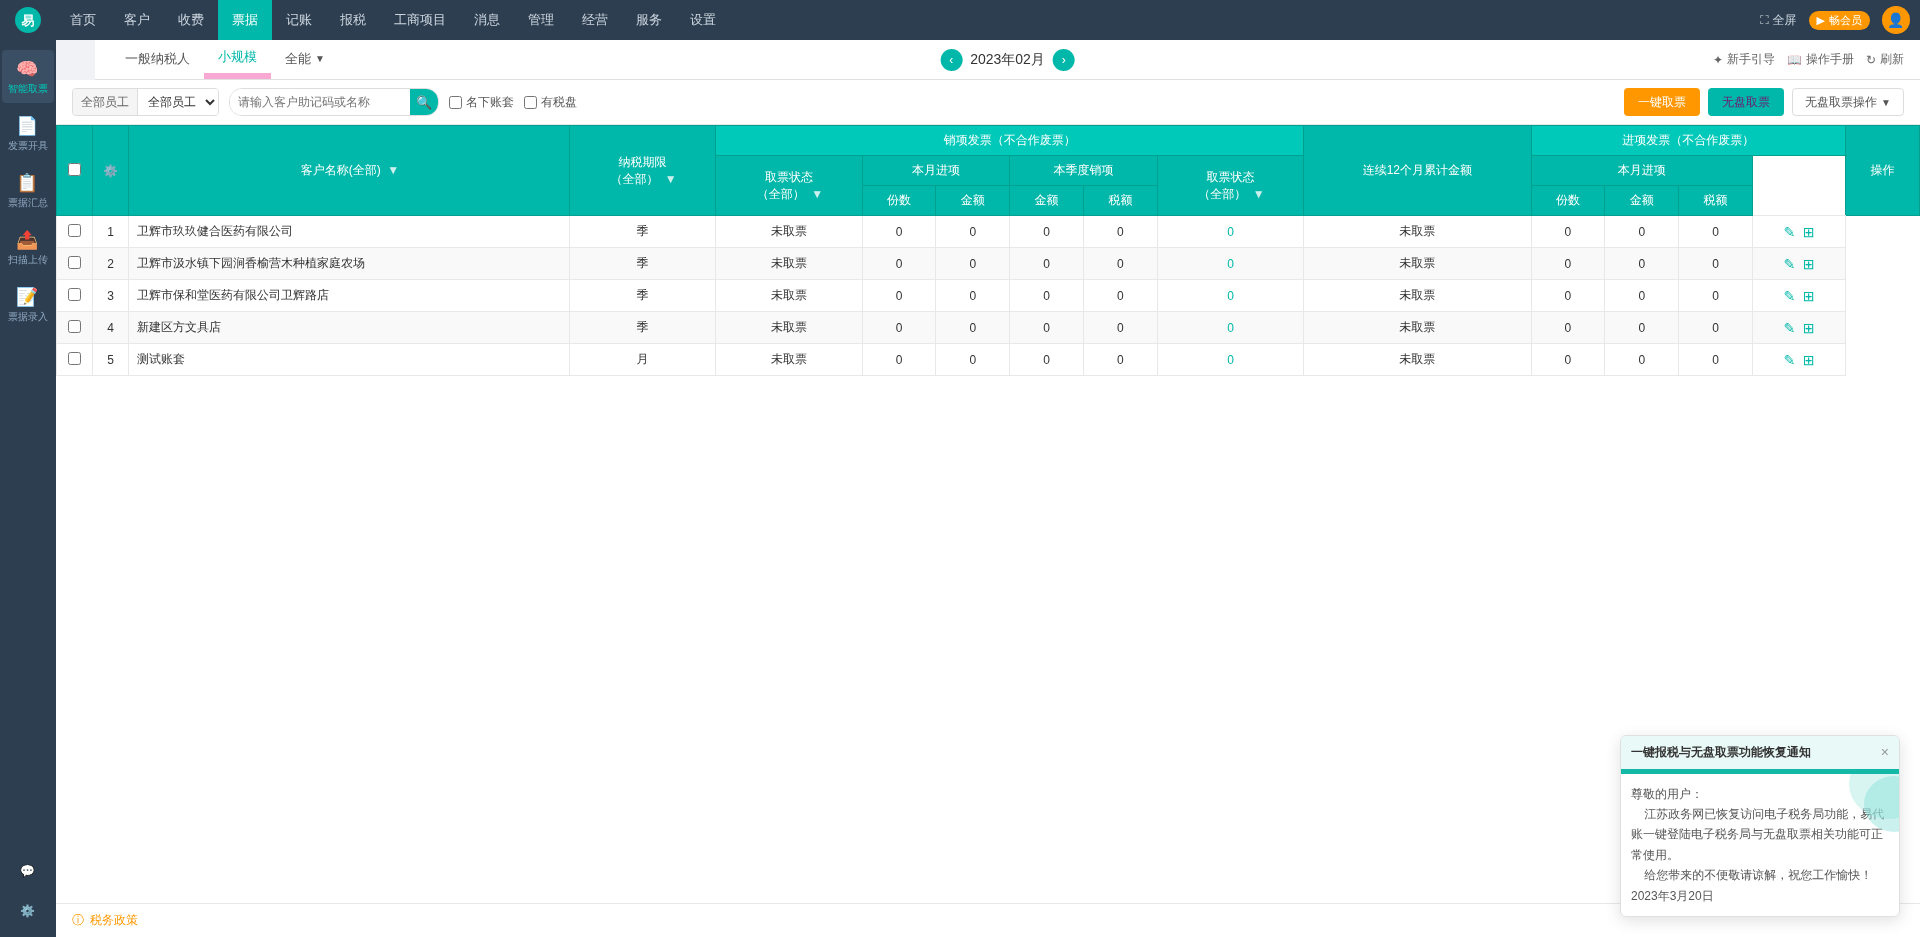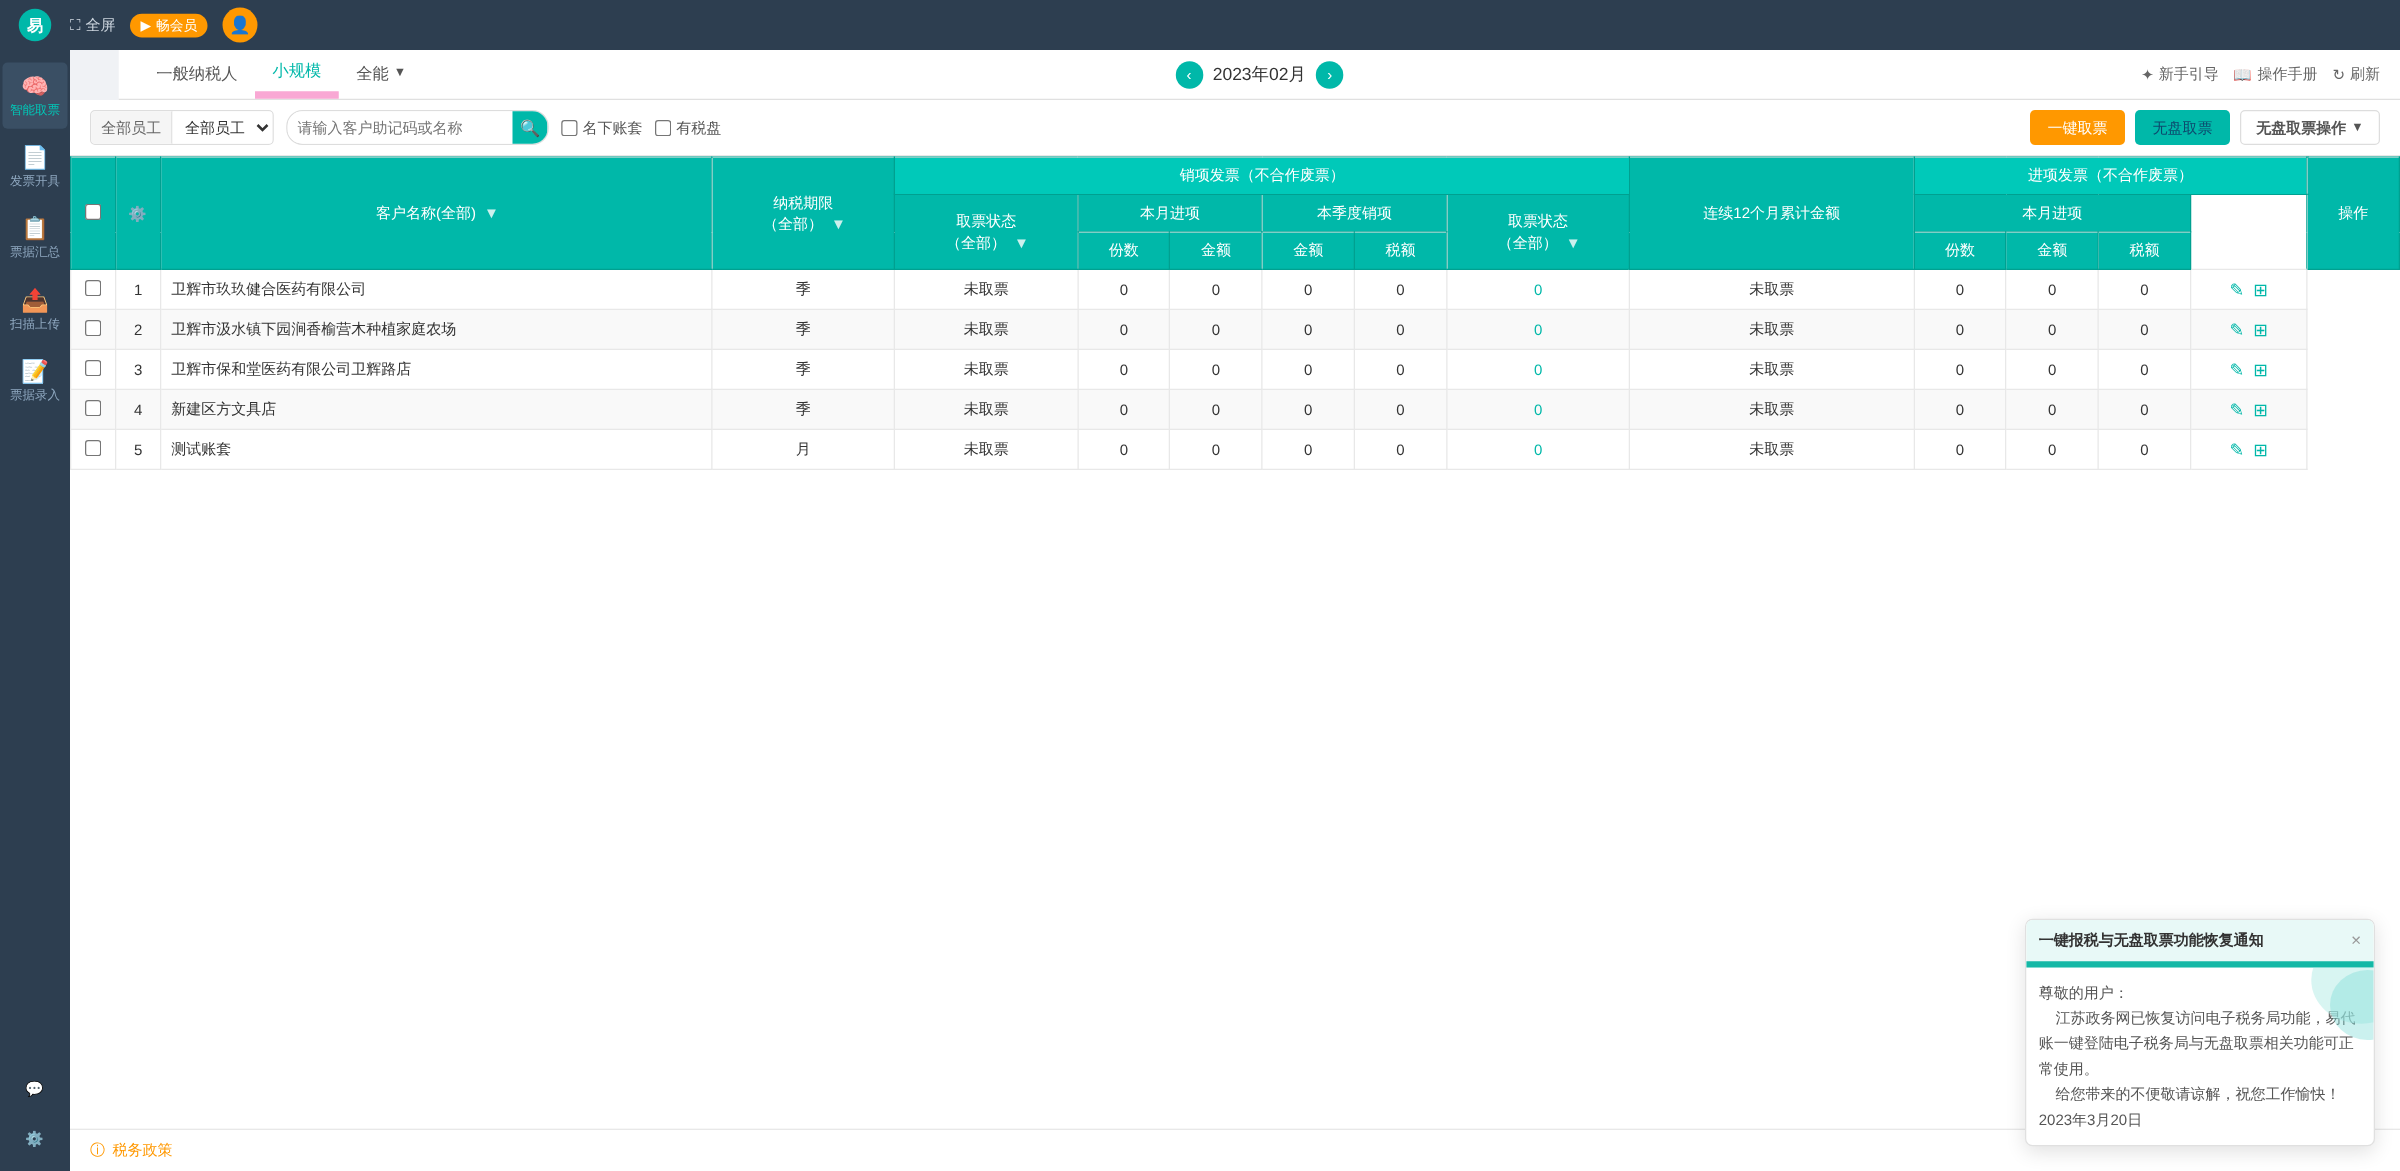--- a/index.html
+++ b/index.html
@@ -261,21 +261,21 @@
       border: none;
       border-radius: 4px;
       padding: 0 14px;
       height: 28px;
       font-size: 12px;
       cursor: pointer;
       white-space: nowrap;
     }
     .btn-teal {
       background: #00b8a9;
-      color: #0c4a6e;
+      color: #701a75;
       border: none;
       border-radius: 4px;
       padding: 0 14px;
       height: 28px;
       font-size: 12px;
       cursor: pointer;
       white-space: nowrap;
     }
     .btn-outline {
       background: #fff;
@@ -283,21 +283,20 @@
       border: 1px solid #ddd;
       border-radius: 4px;
       padding: 0 12px;
       height: 28px;
       font-size: 12px;
       cursor: pointer;
       display: flex;
       align-items: center;
       gap: 4px;
       white-space: nowrap;
-      font-weight: bold;
     }
 
     
     .table-container {
       flex: 1;
       overflow: auto;
       background: #fff;
     }
     table {
       width: 100%;
@@ -418,20 +417,34 @@
   </style>
 </head>
 <body>
 
 <nav class="top-nav">
   <div class="logo">
     <svg viewBox="0 0 28 28" fill="none">
       <circle cx="14" cy="14" r="13" fill="#00b8a9"></circle>
       <text x="14" y="19" text-anchor="middle" fill="#fff" font-size="13" font-weight="bold" font-family="Arial">易</text>
     </svg>
+  </div>
+  <div class="nav-items">
+    <div class="nav-item">首页</div>
+    <div class="nav-item">客户</div>
+    <div class="nav-item">收费</div>
+    <div class="nav-item active">票据</div>
+    <div class="nav-item">记账</div>
+    <div class="nav-item">报税</div>
+    <div class="nav-item">工商项目</div>
+    <div class="nav-item">消息</div>
+    <div class="nav-item">管理</div>
+    <div class="nav-item">经营</div>
+    <div class="nav-item">服务</div>
+    <div class="nav-item">设置</div>
   </div>
   <div class="nav-right">
     <div class="nav-right-item">
       <span>⛶</span>
       <span>全屏</span>
     </div>
     <div class="nav-right-item vip-btn">
       <span>▶</span>
       <span>畅会员</span>
     </div>

